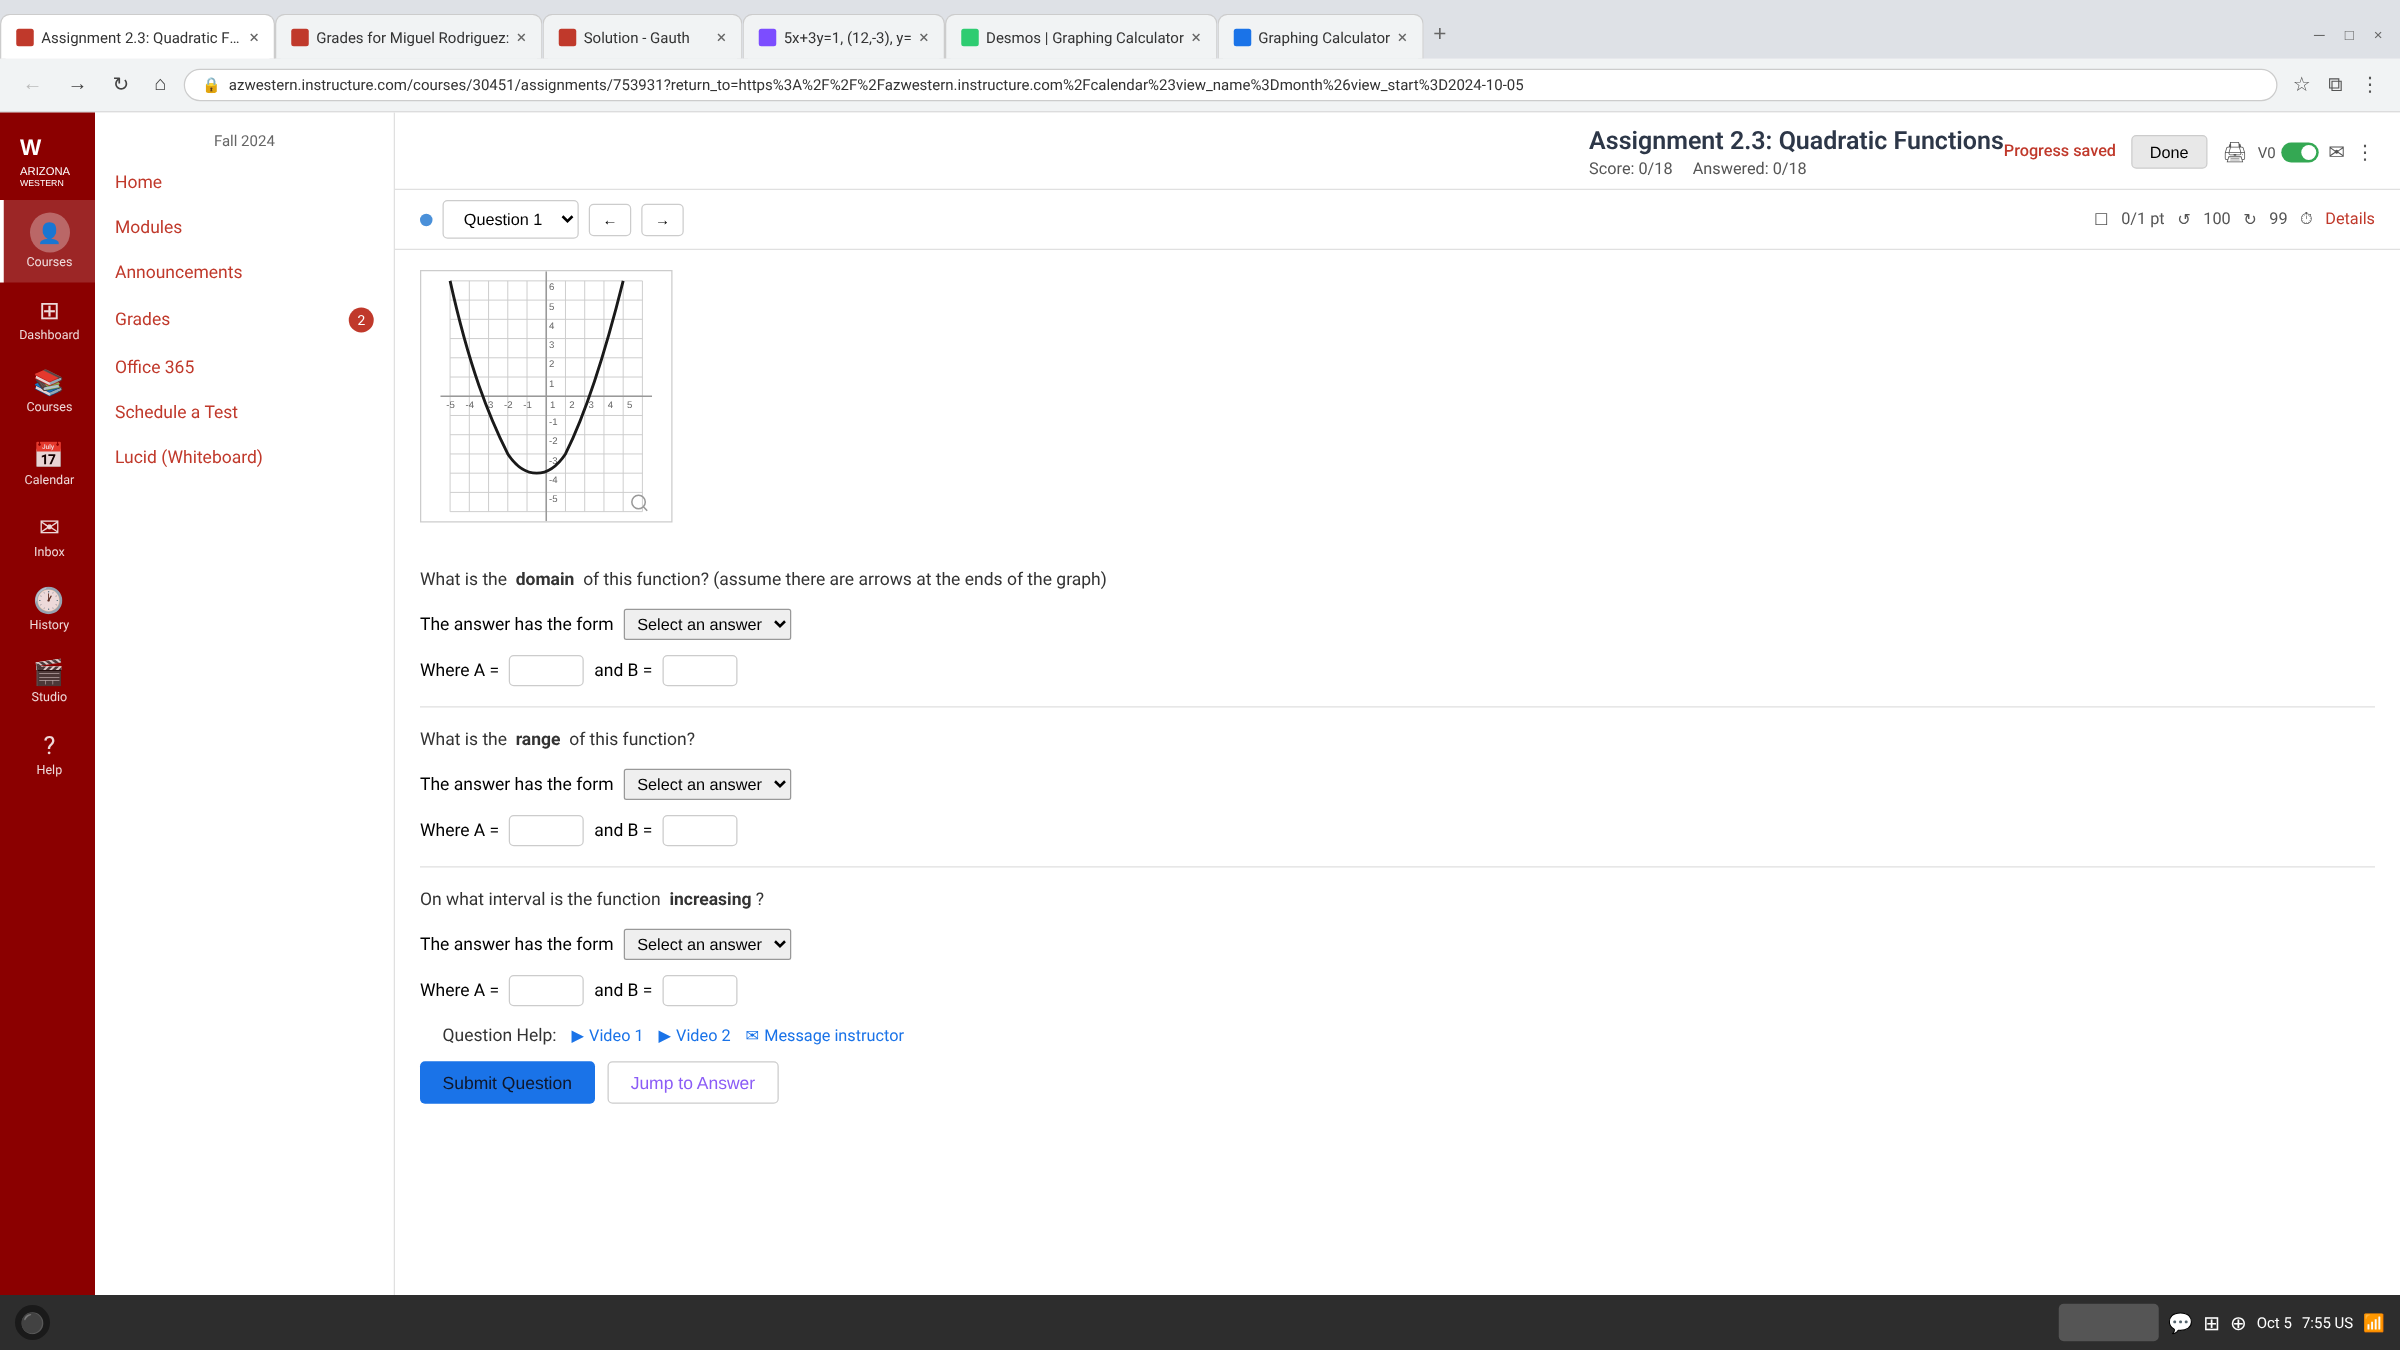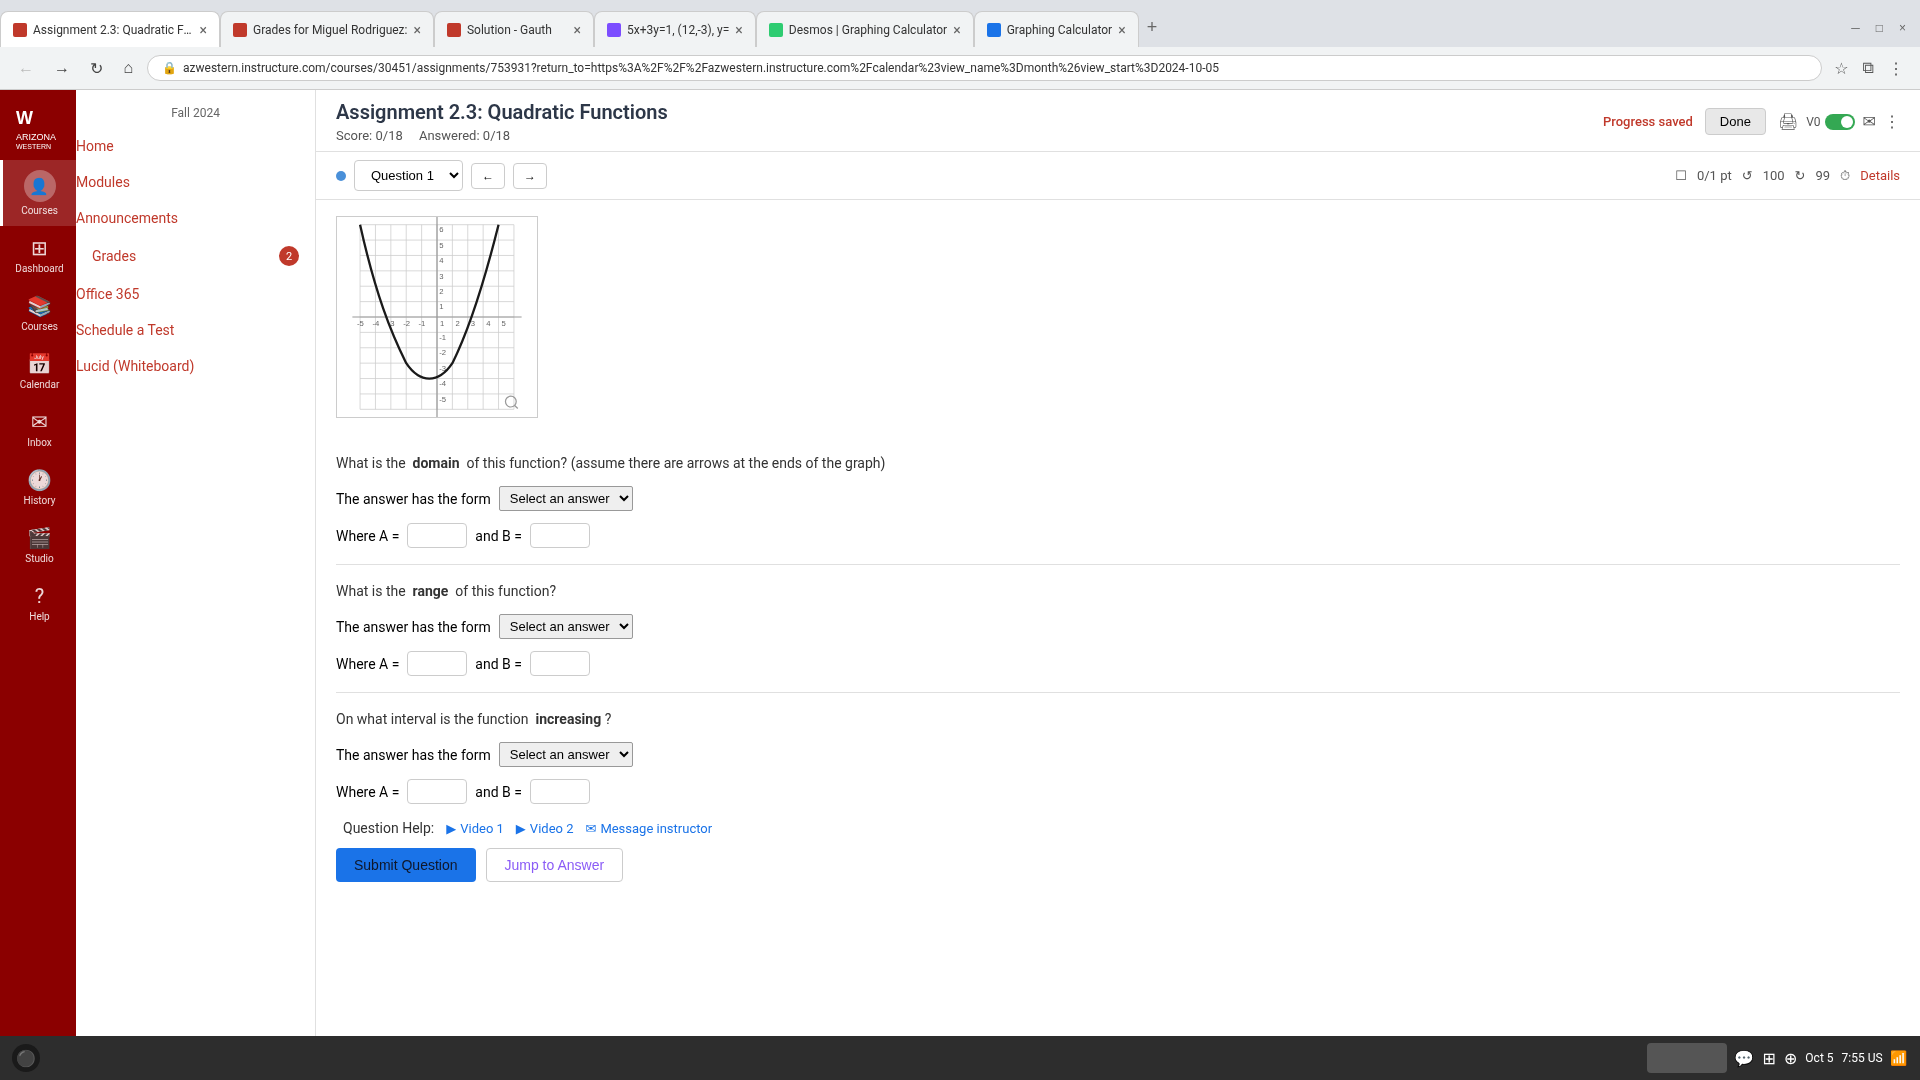--- a/index.html
+++ b/index.html
@@ -34,27 +34,27 @@
     .nav-item { display: flex; flex-direction: column; align-items: center; padding: 10px 4px; cursor: pointer; color: rgba(255,255,255,0.85); gap: 3px; width: 100%; border-left: 3px solid transparent; }
     .nav-item.active { background: rgba(255,255,255,0.15); border-left-color: #fff; }
     .nav-icon { font-size: 20px; }
     .nav-label { font-size: 10px; text-align: center; }
     .nav-spacer { flex: 1; }
     .nav-collapse { padding: 10px; cursor: pointer; color: rgba(255,255,255,0.7); font-size: 16px; }
 
     
     .sidebar { width: 240px; background: #fff; border-right: 1px solid #e0e0e0; padding: 0; flex-shrink: 0; overflow-y: auto; }
     .sidebar-term { color: #666; font-size: 12px; padding: 16px 16px 8px 16px; text-align: center; }
-    .sidebar-link { display: block; padding: 10px 0; color: #c0392b; text-decoration: none; font-size: 14px; cursor: pointer; }
+    .sidebar-link { display: block; padding: 10px 16px; color: #c0392b; text-decoration: none; font-size: 14px; cursor: pointer; }
     .sidebar-link-with-badge { display: flex; align-items: center; justify-content: space-between; padding: 10px 16px; }
     .badge { background: #c0392b; color: white; border-radius: 50%; width: 20px; height: 20px; font-size: 11px; display: flex; align-items: center; justify-content: center; }
 
     
     .content { flex: 1; overflow-y: auto; background: #fff; }
-    .assignment-header { padding: 10px 20px 8px 20px; border-bottom: 1px solid #e0e0e0; display: flex; align-items: center; justify-content: space-between; }
+    .assignment-header { padding: 10px 20px 8px 20px; border-bottom: 1px solid #e0e0e0; display: flex; align-items: center; justify-content: flex-end; }
     .assignment-title { font-size: 20px; font-weight: 600; color: #2d3748; }
     .score-info { font-size: 13px; color: #555; margin-top: 4px; }
     .header-right { display: flex; align-items: center; gap: 12px; }
     .progress-saved { color: #c0392b; font-size: 13px; font-weight: 500; }
     .done-btn { background: #e8e8e8; border: 1px solid #ccc; border-radius: 4px; padding: 5px 14px; font-size: 13px; cursor: pointer; }
     .header-icons { display: flex; gap: 8px; align-items: center; }
     .header-icon-btn { background: none; border: none; cursor: pointer; font-size: 16px; color: #555; }
 
     .question-bar { display: flex; align-items: center; padding: 8px 20px; border-bottom: 1px solid #e0e0e0; gap: 8px; }
     .question-select { padding: 6px 12px; border: 1px solid #ccc; border-radius: 4px; font-size: 13px; background: #fff; cursor: pointer; }
@@ -67,21 +67,21 @@
     
     .graph-container { border: 1px solid #ccc; display: inline-block; background: #fff; margin-bottom: 20px; position: relative; }
 
     .question-text { font-size: 14px; color: #333; margin: 12px 0 10px 0; line-height: 1.5; }
     .question-text b { font-weight: 700; }
     .form-row { display: flex; align-items: center; gap: 8px; margin: 12px 0; font-size: 14px; }
     .form-input { border: 1px solid #ccc; border-radius: 4px; padding: 4px 8px; width: 60px; font-size: 13px; }
     .form-select { border: 1px solid #999; border-radius: 2px; padding: 3px 6px; font-size: 13px; cursor: pointer; }
     .divider { border: none; border-top: 1px solid #e0e0e0; margin: 16px 0; }
 
-    .help-row { display: flex; align-items: center; gap: 12px; margin: 16px 0 12px 7px; font-size: 14px; color: #333; }
+    .help-row { display: flex; align-items: center; gap: 12px; margin: 16px 0 12px 18px; font-size: 14px; color: #333; }
     .video-link { color: #1a73e8; text-decoration: none; display: flex; align-items: center; gap: 4px; font-size: 13px; cursor: pointer; }
     .msg-link { color: #1a73e8; text-decoration: none; display: flex; align-items: center; gap: 4px; font-size: 13px; cursor: pointer; }
     .submit-btn { background: #1a73e8; color: #0f172a; border: none; border-radius: 4px; padding: 8px 18px; font-size: 14px; cursor: pointer; }
     .jump-btn { background: #fff; color: #8b5cf6; border: 1px solid #ccc; border-radius: 4px; padding: 8px 18px; font-size: 14px; cursor: pointer; }
     .btn-row { display: flex; gap: 10px; }
 
     
     .taskbar { position: fixed; bottom: 0; left: 0; right: 0; height: 44px; background: #2d2d2d; display: flex; align-items: center; padding: 0 12px; gap: 8px; z-index: 100; }
     .taskbar-left { display: flex; align-items: center; gap: 6px; }
     .taskbar-icon { width: 28px; height: 28px; border-radius: 50%; background: #555; display: flex; align-items: center; justify-content: center; font-size: 16px; cursor: pointer; }

